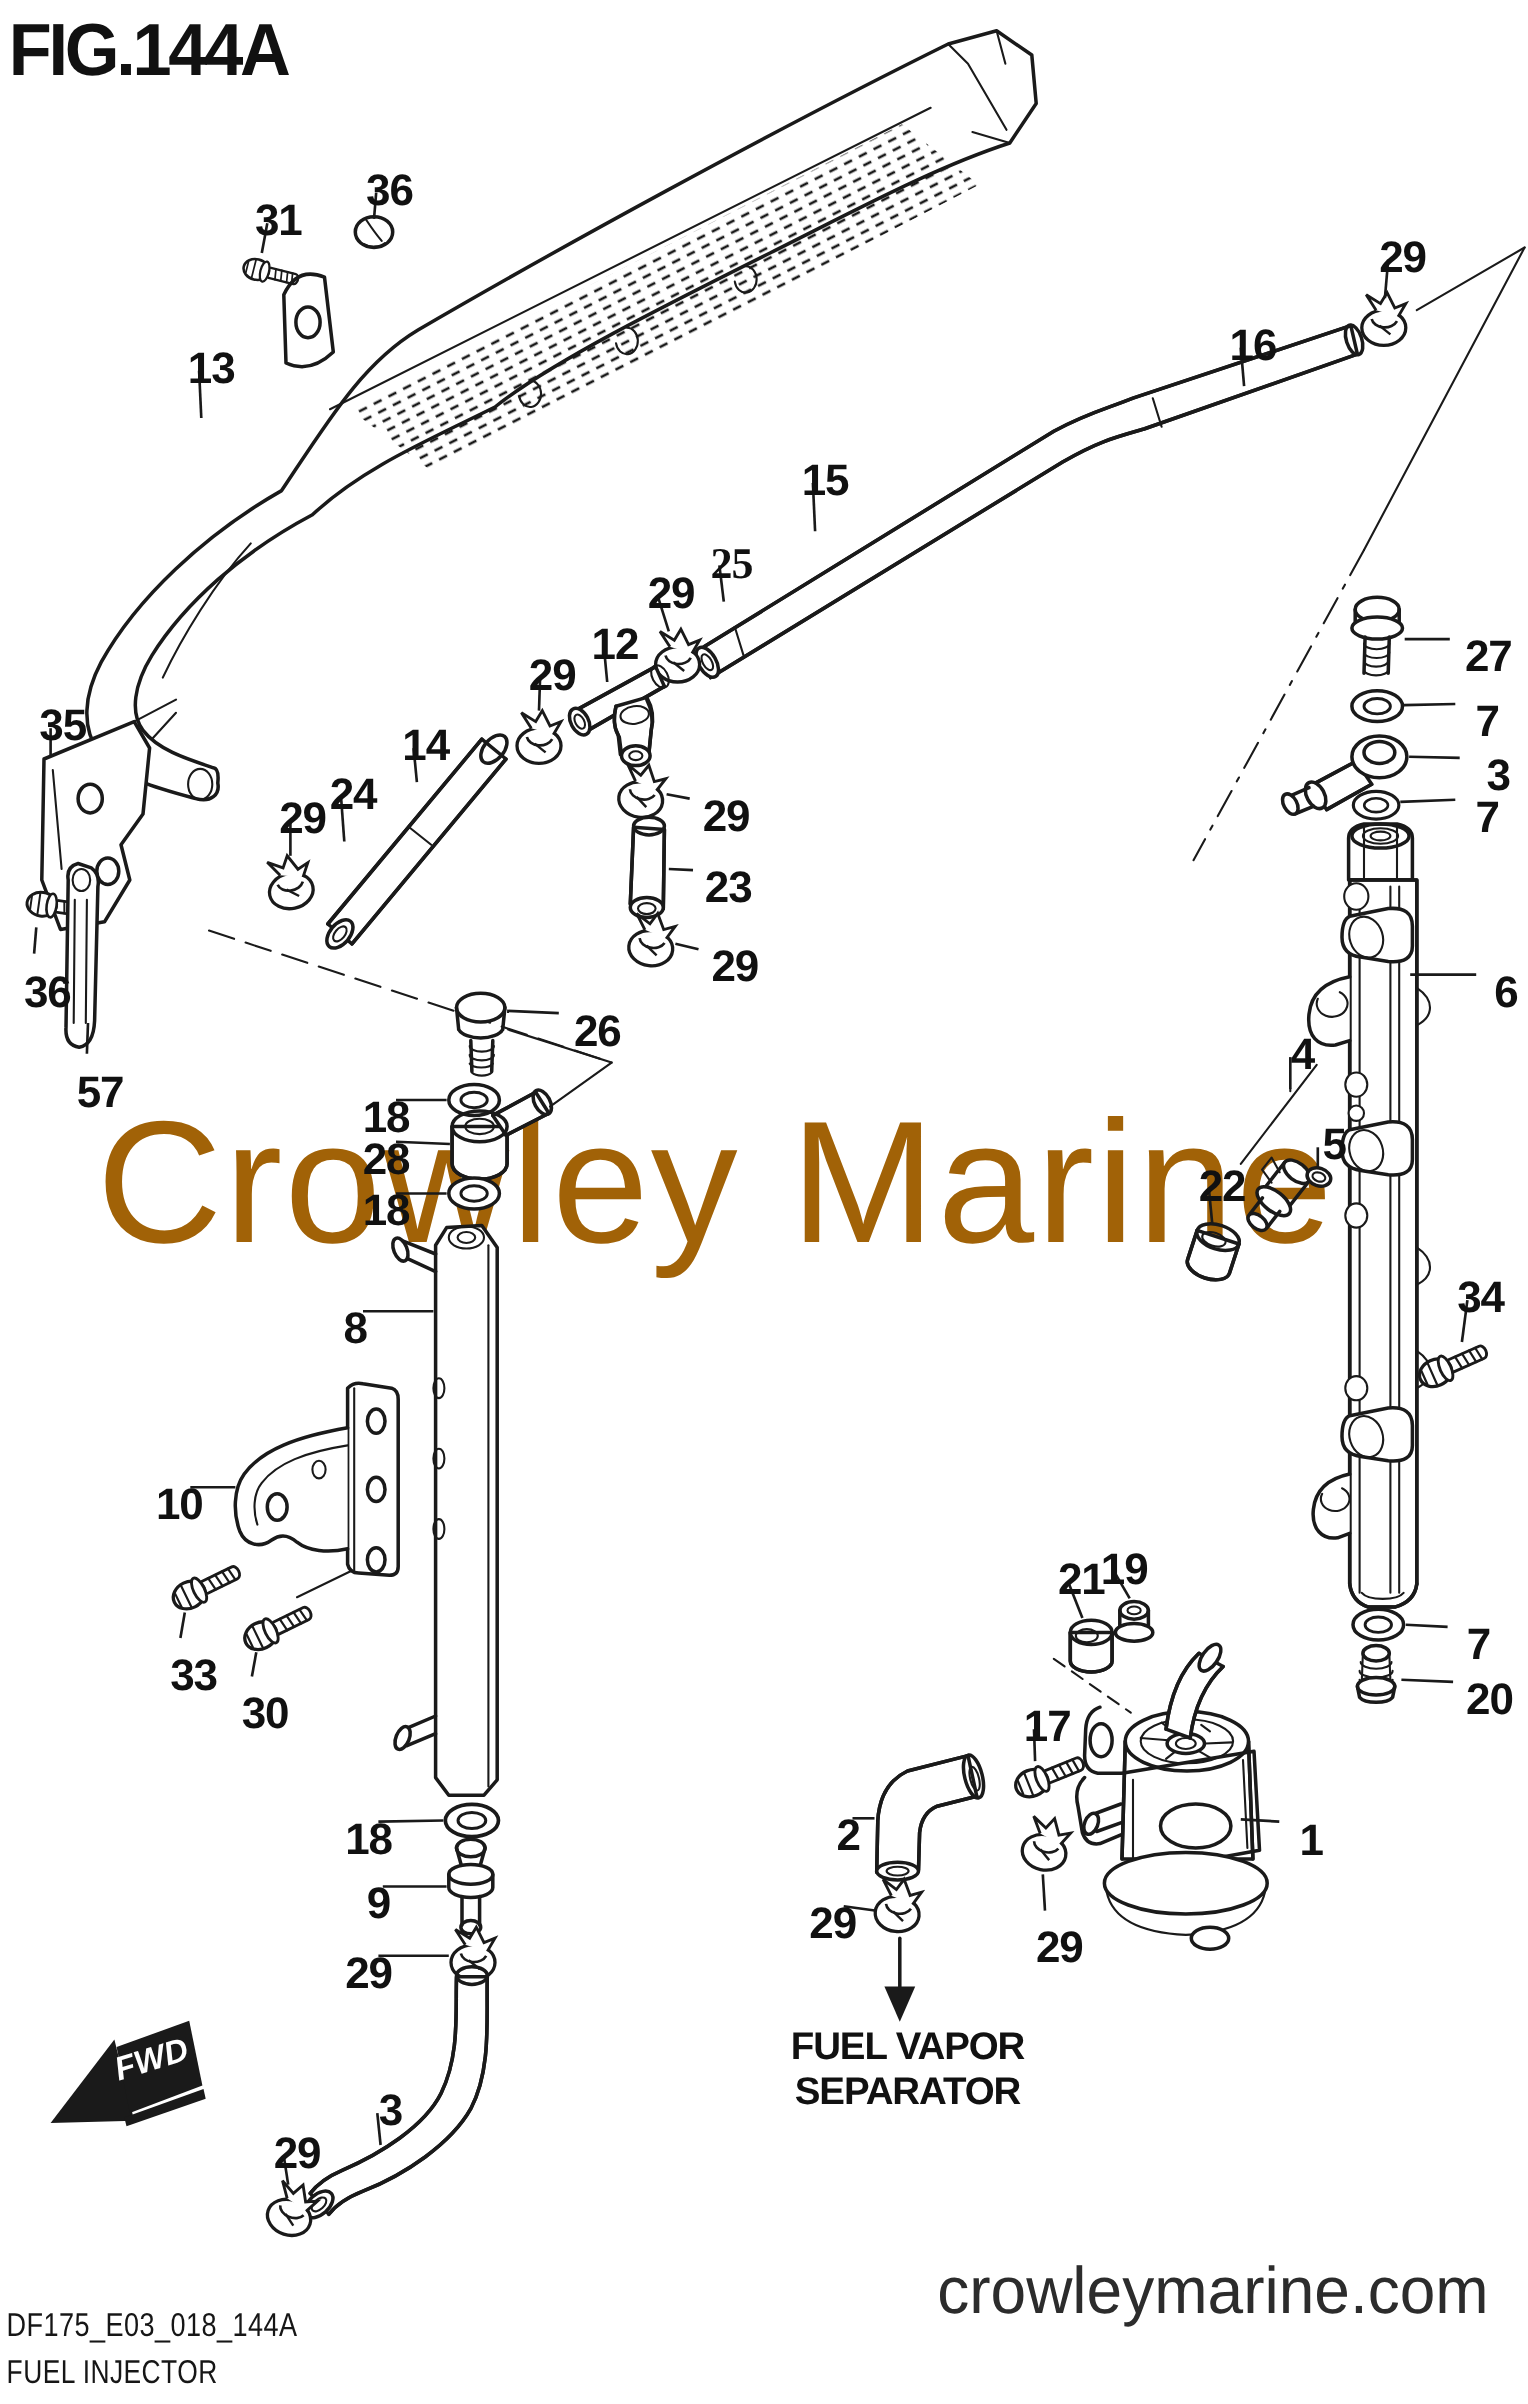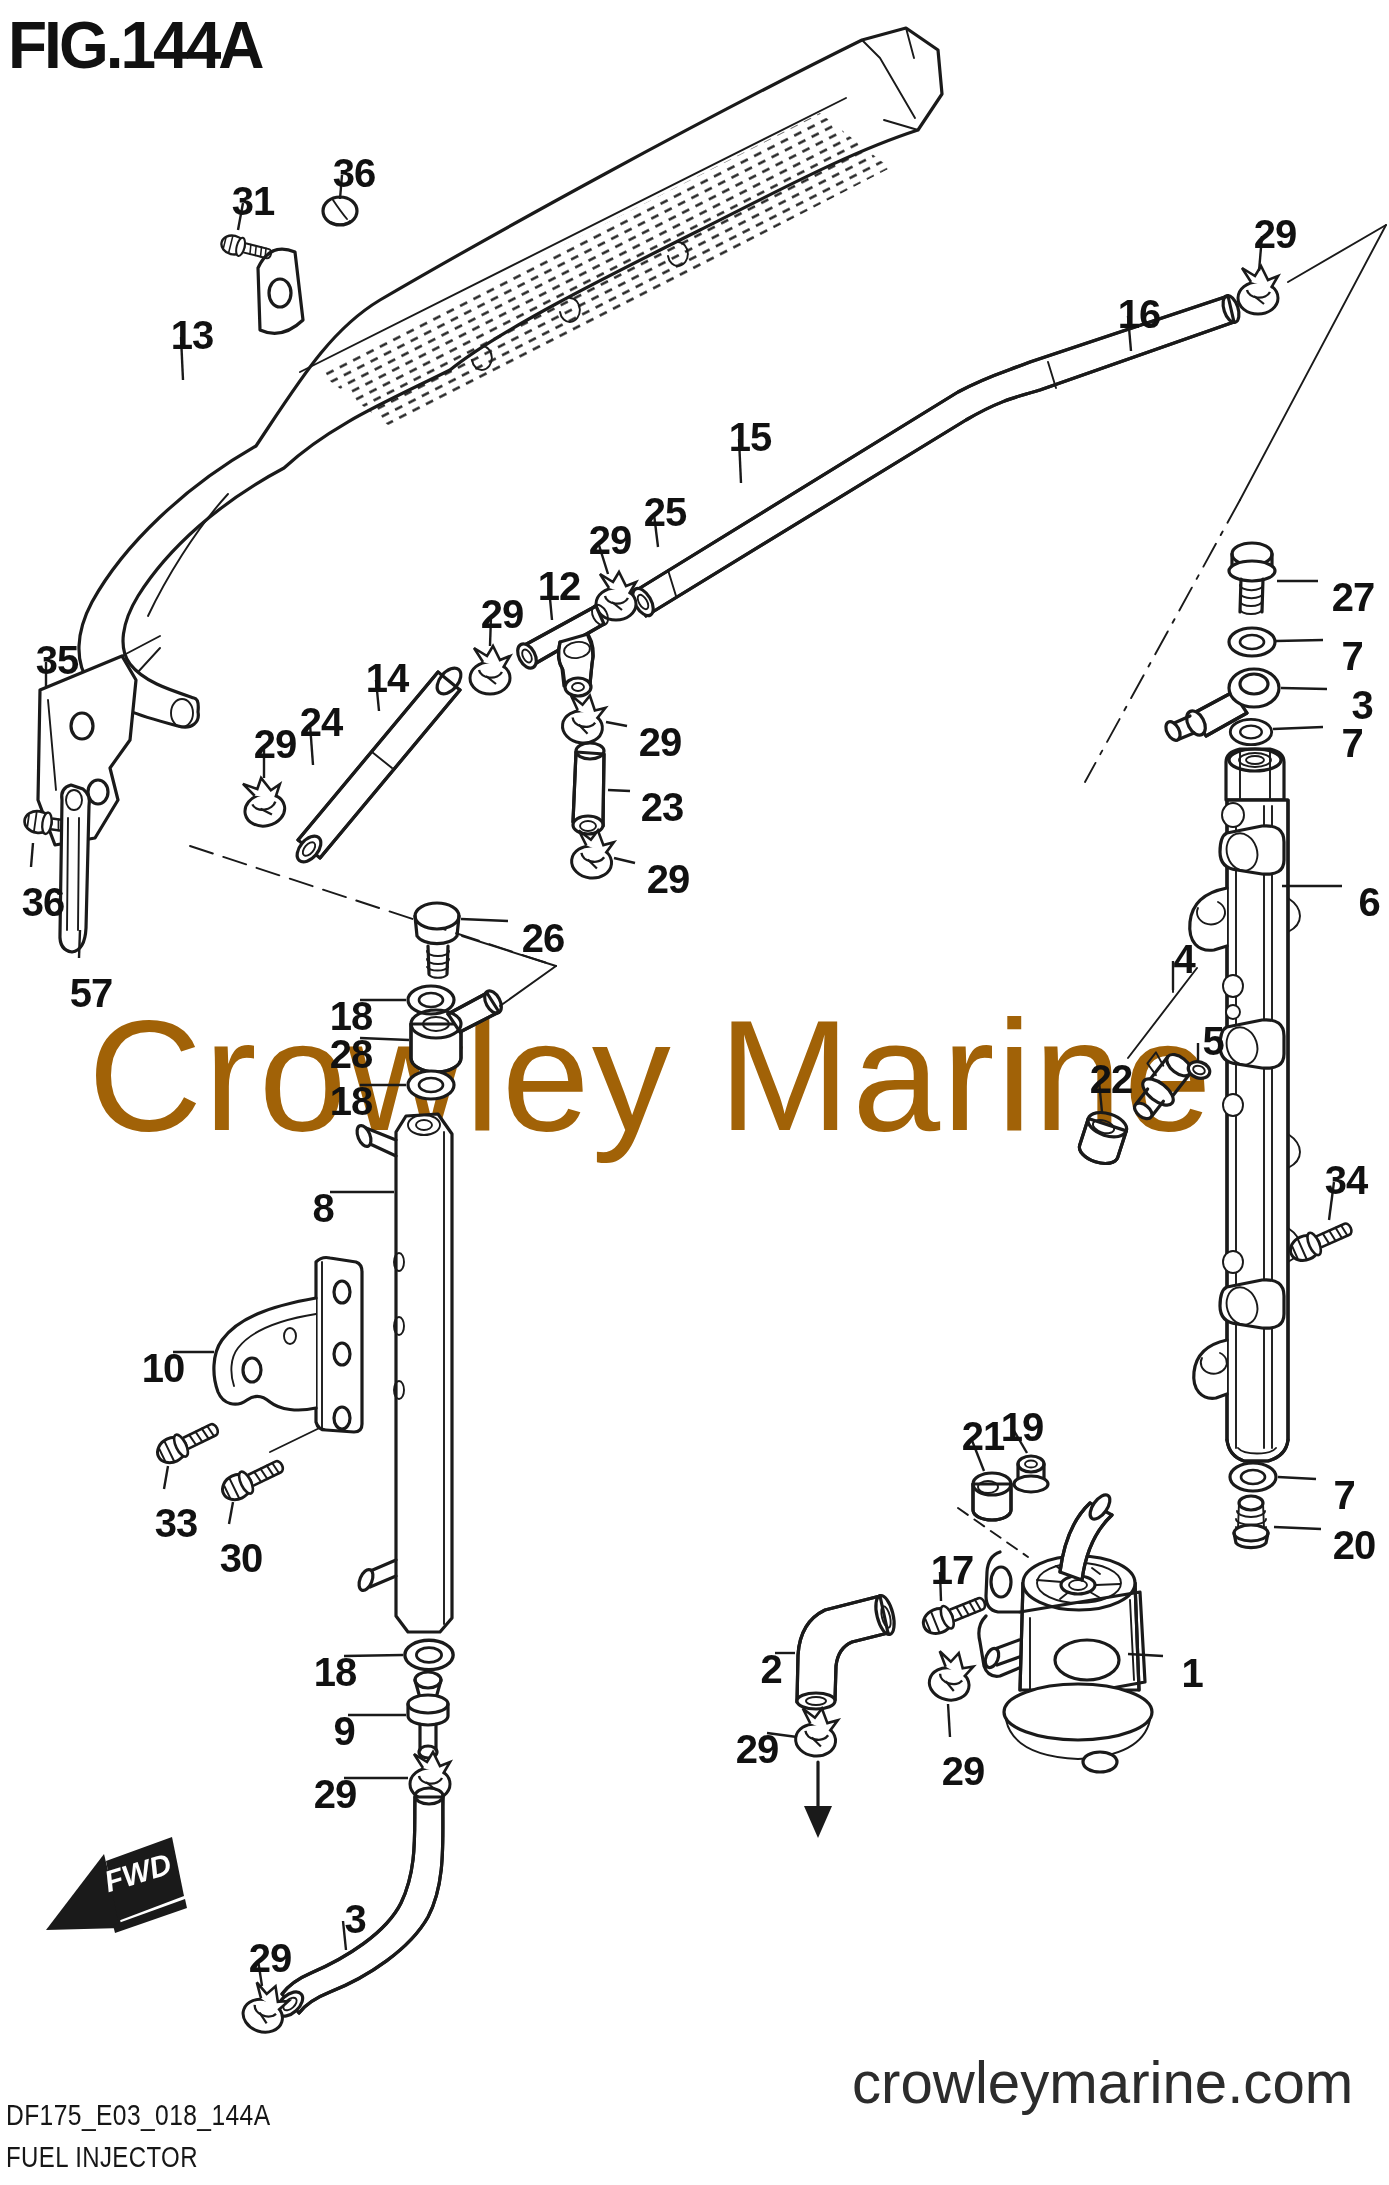--- a/index.html
+++ b/index.html
@@ -425,21 +425,21 @@
       <line x1="1321" y1="1529" x2="1274" y2="1527" stroke="#1a1a1a" stroke-width="2.4"></line>
     </svg>
 
   <div id="callout-layer">
       <div class="callout" style="left: 241px; top: 185px;">31</div>
       <div class="callout" style="left: 342px; top: 157px;">36</div>
       <div class="callout" style="left: 180px; top: 319px;">13</div>
       <div class="callout" style="left: 1263px; top: 218px;">29</div>
       <div class="callout" style="left: 1127px; top: 298px;">16</div>
       <div class="callout" style="left: 738px; top: 421px;">15</div>
-      <div class="callout" style="left: 653px; top: 496px;">25</div>
+      <div class="callout" style="left: 653px; top: 496px; font-family: Liberation Serif, serif;">25</div>
       <div class="callout" style="left: 598px; top: 524px;">29</div>
       <div class="callout" style="left: 547px; top: 570px;">12</div>
       <div class="callout" style="left: 490px; top: 598px;">29</div>
       <div class="callout" style="left: 375px; top: 662px;">14</div>
       <div class="callout" style="left: 309px; top: 706px;">24</div>
       <div class="callout" style="left: 263px; top: 728px;">29</div>
       <div class="callout" style="left: 648px; top: 726px;">29</div>
       <div class="callout" style="left: 650px; top: 791px;">23</div>
       <div class="callout" style="left: 656px; top: 863px;">29</div>
       <div class="callout" style="left: 1341px; top: 581px;">27</div>
@@ -473,20 +473,24 @@
       <div class="callout" style="left: 759px; top: 1653px;">2</div>
       <div class="callout" style="left: 1180px; top: 1657px;">1</div>
       <div class="callout" style="left: 745px; top: 1733px;">29</div>
       <div class="callout" style="left: 951px; top: 1755px;">29</div>
       <div class="callout" style="left: 1332px; top: 1479px;">7</div>
       <div class="callout" style="left: 1342px; top: 1529px;">20</div>
     </div>
 
   <div id="fig-title">FIG.144A</div>
 
+  <div id="fvs-label">
+    <div>FUEL VAPOR</div>
+    <div>SEPARATOR</div>
+  </div>
 
   <div id="fwd-label">FWD</div>
 
   <div id="footer-code">DF175_E03_018_144A</div>
   <div id="footer-name">FUEL INJECTOR</div>
   <div id="site-mark">crowleymarine.com</div>
 
 </div>
 
 </body></html>

